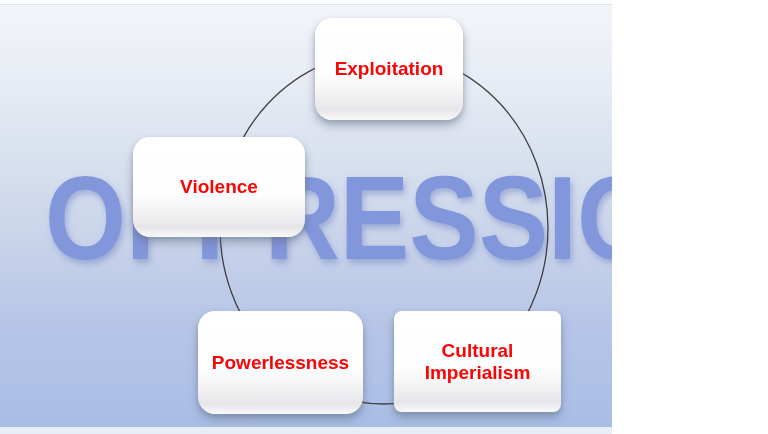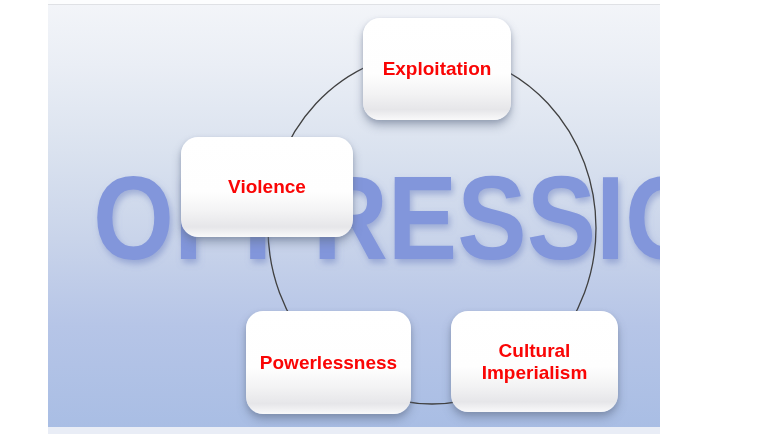--- a/index.html
+++ b/index.html
@@ -9,21 +9,20 @@
     height: 434px;
     overflow: hidden;
     font-family: "Liberation Sans", sans-serif;
     background: linear-gradient(180deg,
       #f3f5f9 0%,
       #eaeef5 15%,
       #dae2ef 35%,
       #c9d4ea 55%,
       #b6c5e7 75%,
       #a8bde4 100%);
-    margin-left: 48px;
   }
   .edge-strip { position: absolute; left: 0; right: 0; }
   .edge-strip.top {
     top: 0; height: 4px;
     background: #fcfdfe;
     border-bottom: 1px solid #dfe1e5;
     z-index: 5;
   }
   .edge-strip.bottom {
     bottom: 0; height: 7px;
@@ -63,21 +62,21 @@
     color: #fa0505;
     font-weight: bold;
     font-size: 19px;
     line-height: 22px;
     padding: 0 8px;
   }
   .n-exploitation    { left: 315px; top: 18px;  width: 148px; height: 102px; }
   .n-violence        { left: 133px; top: 137px; width: 172px; height: 100px; text-align: center; }
   .n-marginalization { left: 469px; top: 137px; width: 173px; height: 100px; }
   .n-powerlessness   { left: 198px; top: 311px; width: 165px; height: 103px; align-items: center; }
-  .n-cultural        { left: 403px; top: 311px; width: 167px; height: 101px; }
+  .n-cultural        { left: 394px; top: 311px; width: 167px; height: 101px; border-radius: 8px; }
 </style>
 </head>
 <body>
 
 <div class="stage">
 
   <div class="edge-strip top"></div>
 
   <svg class="bg-layer" viewBox="0 0 768 434">
     <defs>

